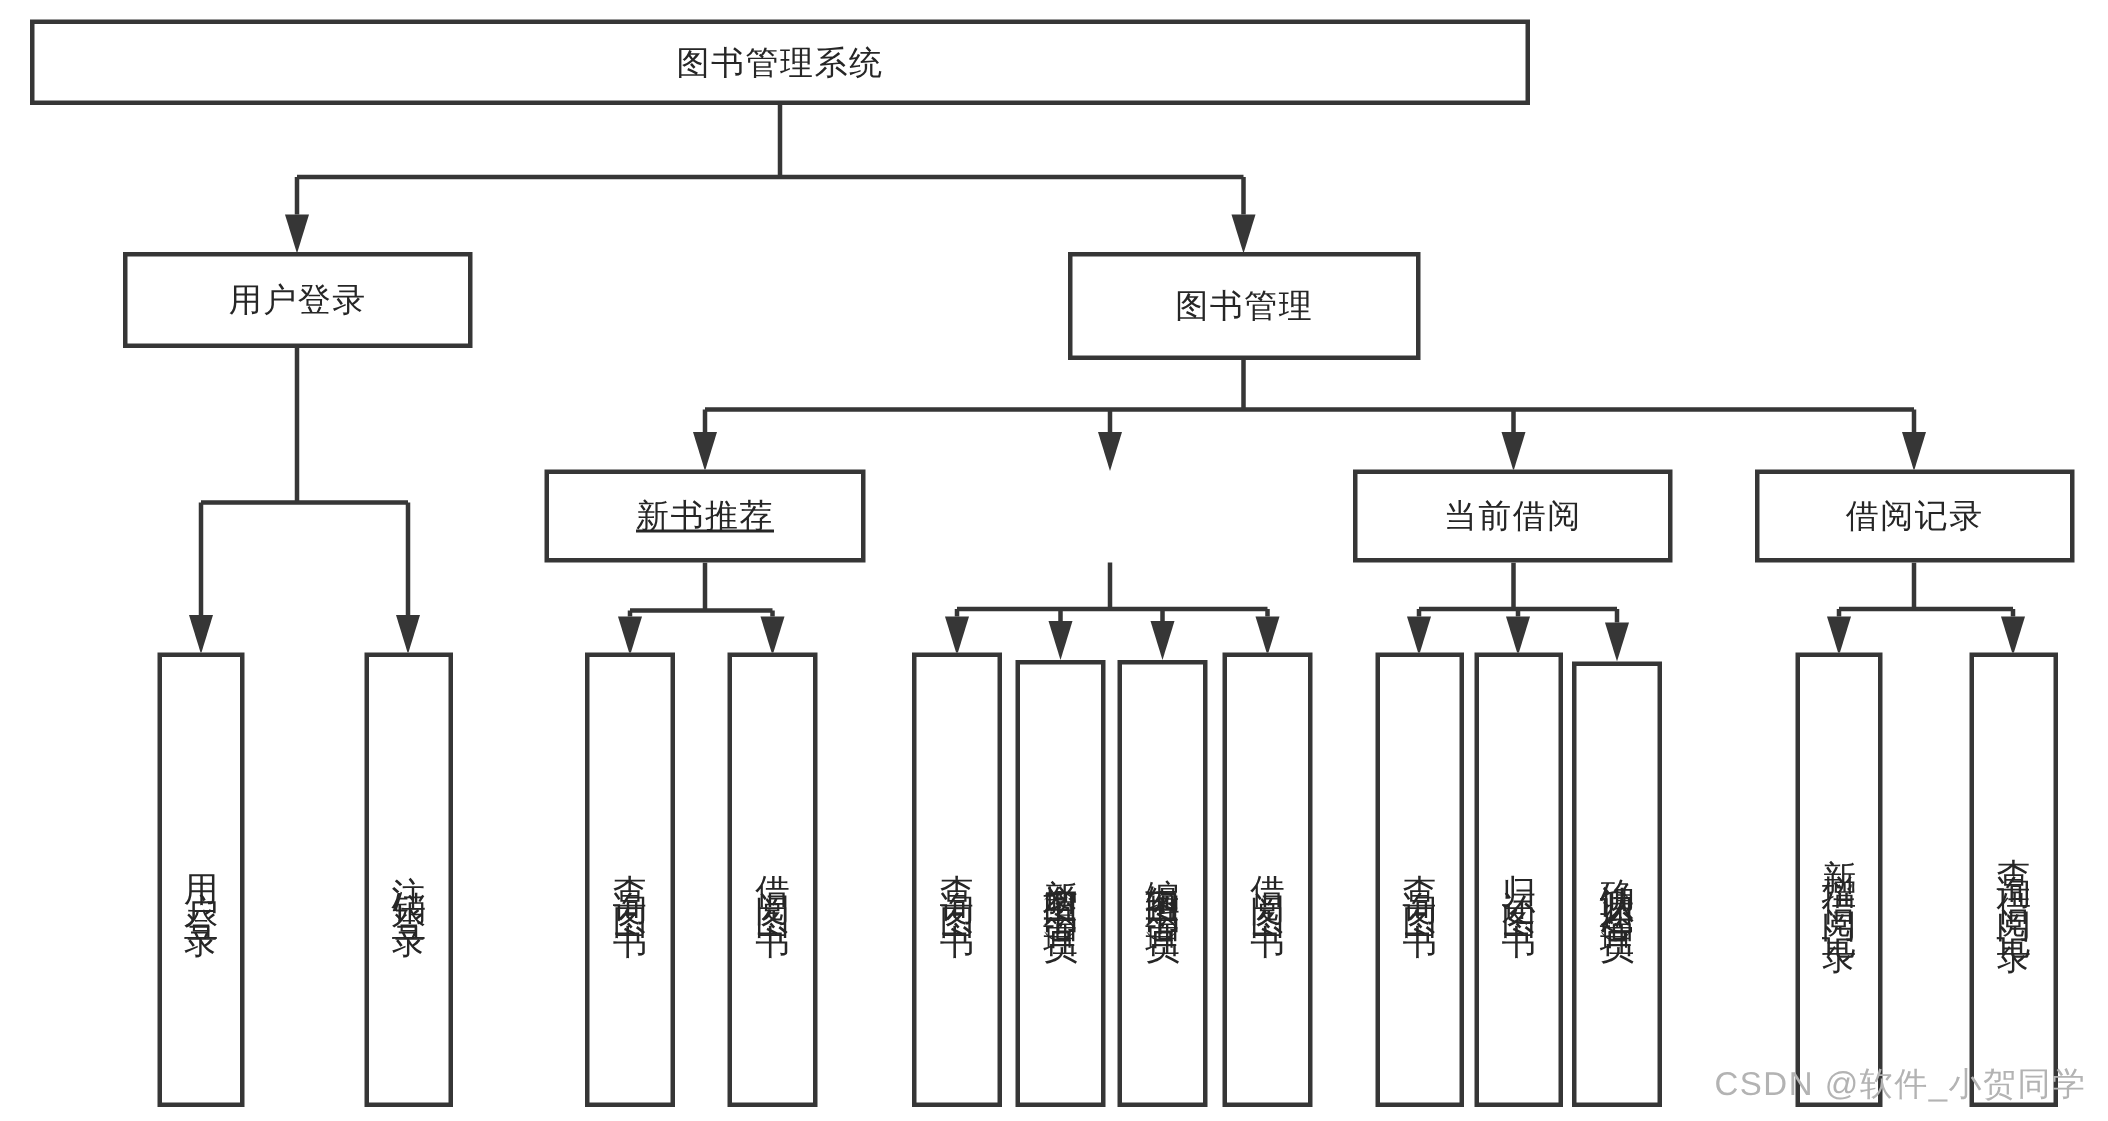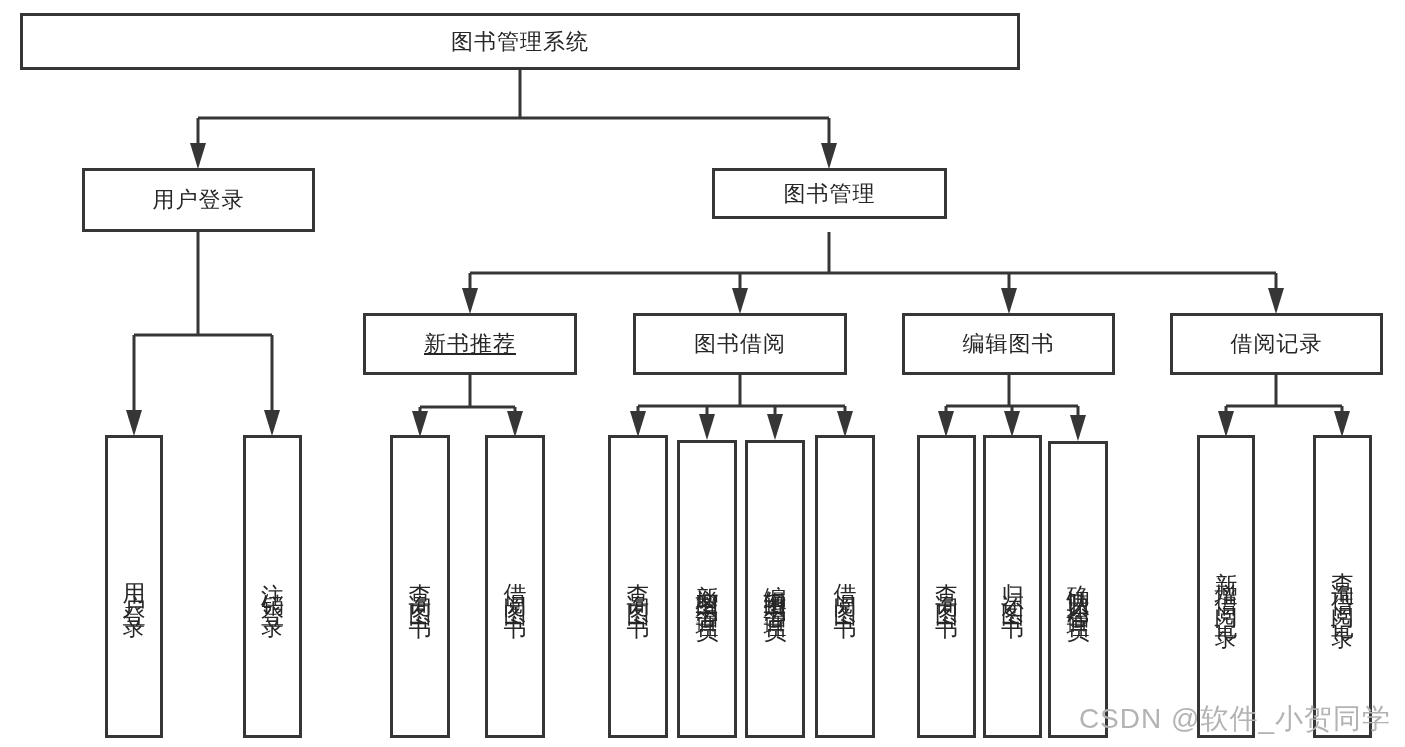--- a/index.html
+++ b/index.html
@@ -41,21 +41,21 @@
     text-orientation:mixed;
     font-size:23px;color:var(--text);
     letter-spacing:11px;
     white-space:nowrap;
     line-height:1;
   }
   .vtext.long{letter-spacing:5px;}
   .watermark{
     position:absolute;
     right:14px;bottom:9px;
-    font-size:28px;
+    font-size:22px;
     color:var(--wm);
     letter-spacing:1px;
     white-space:nowrap;
   }
 </style>
 </head>
 <body>
 
 <div class="stage">
 
@@ -109,32 +109,29 @@
     </g>
   </svg>
 
   <div class="hbox" style="left:20px;top:13px;width:1000px;height:57px;">
     <span>图书管理系统</span>
   </div>
 
   <div class="hbox" style="left:82px;top:168px;width:233px;height:64px;">
     <span>用户登录</span>
   </div>
-  <div class="hbox" style="left:712px;top:168px;width:235px;height:51px;justify-content:center;">
+  <div class="hbox" style="left:712px;top:168px;width:235px;height:72px;justify-content:center;">
     <span>图书管理</span>
   </div>
 
   <div class="hbox" style="left:363px;top:313px;width:214px;height:62px;text-decoration:underline;">
     <span>新书推荐</span>
   </div>
-  <div class="hbox" style="left:633px;top:313px;width:214px;height:62px;">
-    <span>图书借阅</span>
-  </div>
   <div class="hbox" style="left:902px;top:313px;width:213px;height:62px;">
-    <span>编辑图书</span>
+    <span>当前借阅</span>
   </div>
   <div class="hbox" style="left:1170px;top:313px;width:213px;height:62px;justify-content:center;">
     <span>借阅记录</span>
   </div>
 
   <div class="vbox" style="left:105px;top:435px;width:58px;height:303px;">
     <span class="vtext">用户登录</span>
   </div>
   <div class="vbox" style="left:243px;top:435px;width:59px;height:303px;">
     <span class="vtext">注销登录</span>

